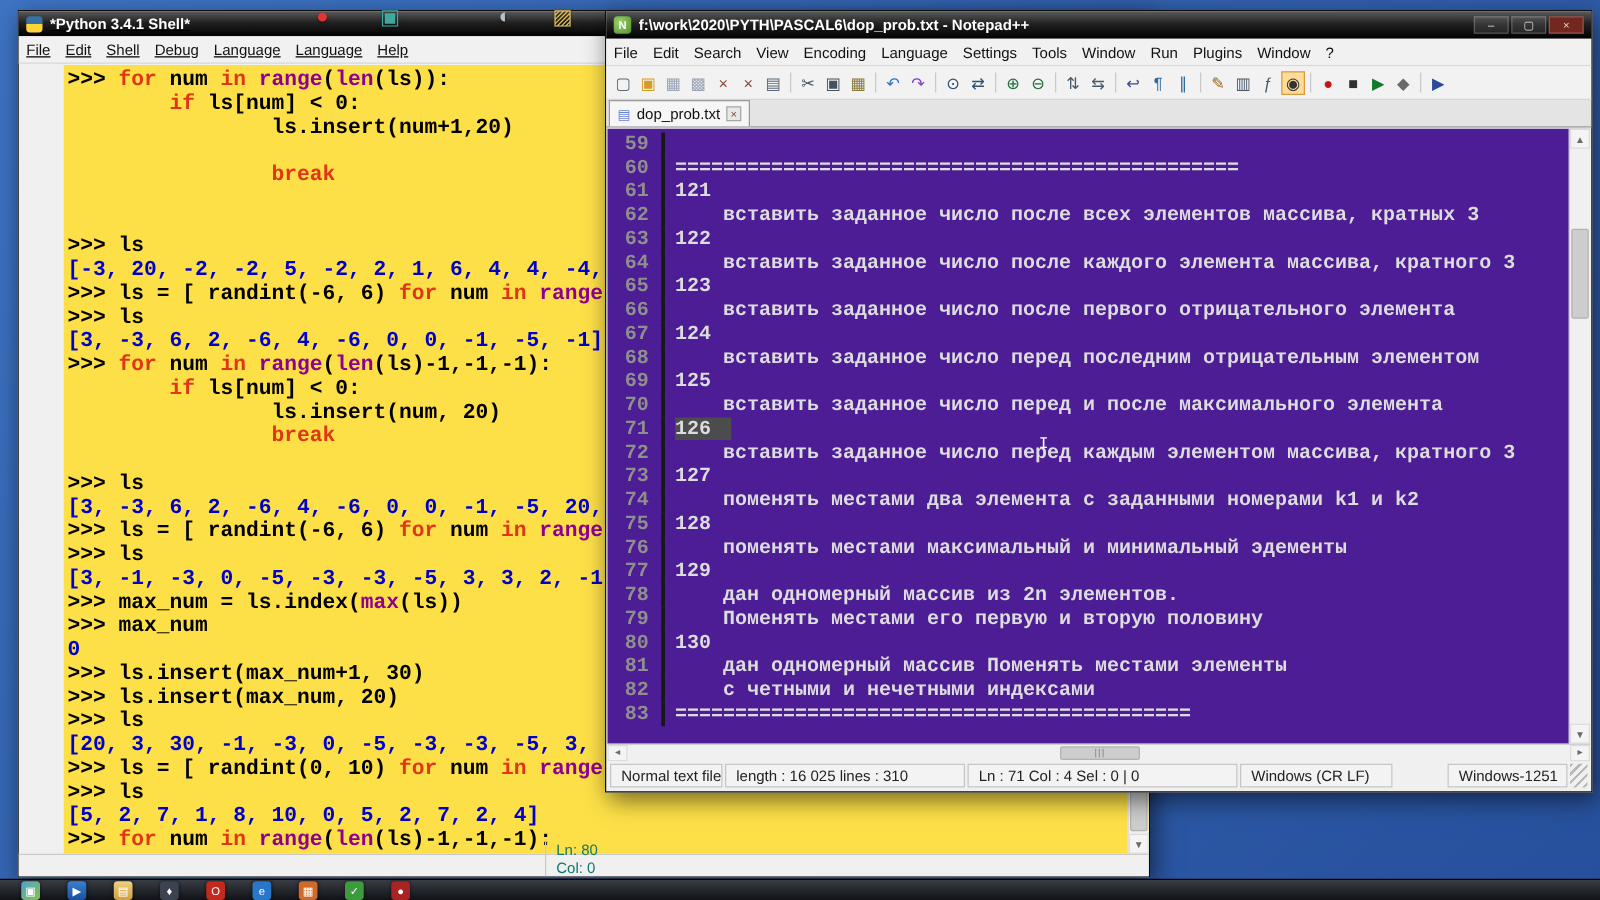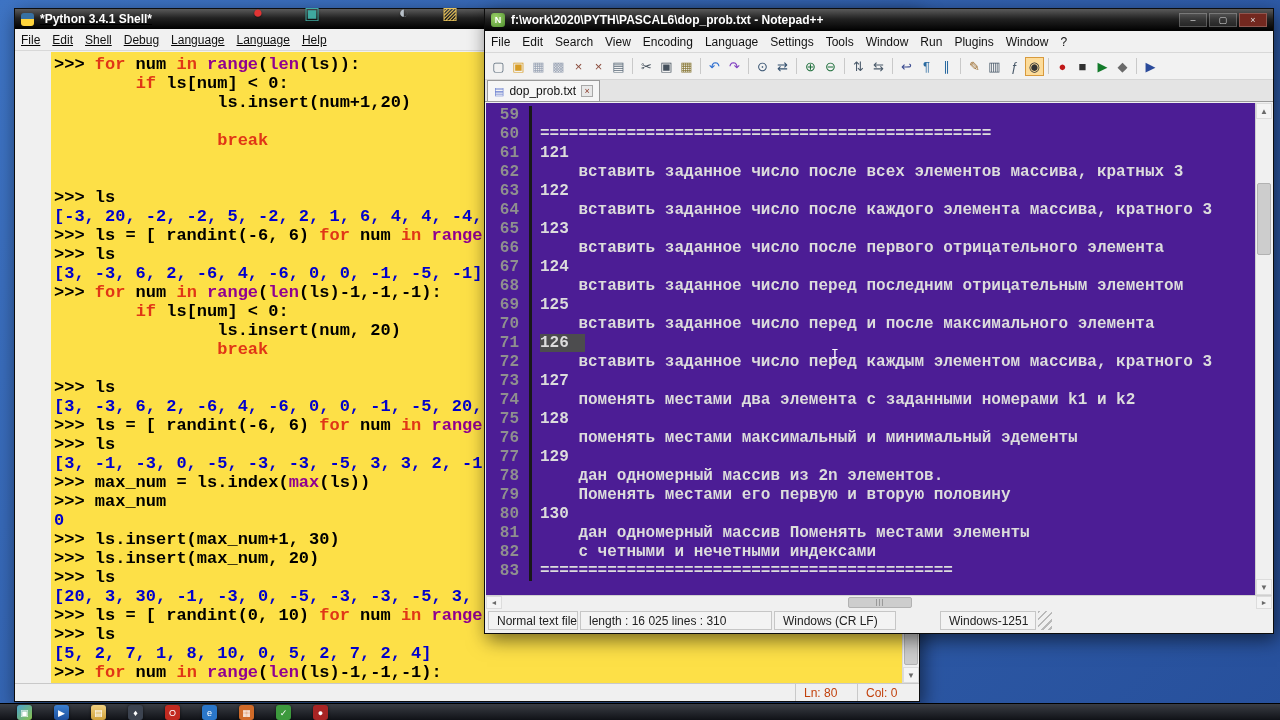--- a/index.html
+++ b/index.html
@@ -25,21 +25,21 @@
   .cl { height:19px; }
   .t-n { color:#000; }
   .t-k { color:#e03616; }
   .t-b { color:#900090; }
   .t-o { color:#0000cd; }
   .vscroll { position:absolute; right:0; top:0; bottom:0; width:17px; background:#f0f0f0; border-left:1px solid #d9d9d9; }
   .scroll-arr { position:absolute; left:0; width:16px; height:16px; display:flex; align-items:center; justify-content:center; font-size:8px; color:#6a6a6a; background:#f4f4f4; border:1px solid #dcdcdc; }
   .scroll-arr.up { top:0; } .scroll-arr.down { bottom:0; }
   .scroll-thumb { position:absolute; left:1px; width:14px; background:#cdcdcd; border:1px solid #b2b2b2; border-radius:2px; }
   .idle-vthumb { bottom:18px; height:110px; }
-  .idle-status { position:absolute; left:0; right:0; bottom:0; height:18px; background:#f0f0f0; border-top:1px solid #c9c9c9; display:flex; justify-content:flex-end; align-items:center; font-size:12px; color:#c2410c; }
+  .idle-status { position:absolute; left:0; right:0; bottom:0; height:18px; background:#f0f0f0; border-top:1px solid #c9c9c9; display:flex; justify-content:flex-end; align-items:center; font-size:12px; color:#0f766e;flex-direction:column; }
   .idle-cell { width:62px; height:100%; display:flex; align-items:center; padding:0 8px; border-left:1px solid #c9c9c9; }
 
   
   .npp { left:484px; top:8px; width:790px; height:626px; z-index:20; }
   .npp .titlebar { height:22px; }
   .npp-ico { width:14px; height:14px; border-radius:3px; background:radial-gradient(circle at 35% 35%,#9ed36a,#4f8f2f); color:#fff; font-size:9px; font-weight:bold; display:flex; align-items:center; justify-content:center; flex:0 0 auto; }
   .npp-toolbar { height:27px; background:#f2f2f2; border-bottom:1px solid #d6d6d6; display:flex; align-items:center; padding:0 4px; gap:1px; }
   .tb-btn { width:19px; height:19px; display:flex; align-items:center; justify-content:center; font-size:13px; border:1px solid transparent; }
   .tb-btn.active { background:#fddc9a; border-color:#d89a3d; }
   .tb-sep { width:1px; height:16px; background:#c9c9c9; margin:0 3px; }
@@ -197,20 +197,21 @@
       <div class="h-thumb">
           <i></i>
           <i></i>
           <i></i>
         </div>
       <div class="h-arr right">►</div>
     </div>
     <div class="npp-status">
       <span class="st-cell st-1">Normal text file</span>
       <span class="st-cell st-2">length : 16 025  lines : 310</span>
+      <span class="st-cell st-3">Ln : 71   Col : 4   Sel : 0 | 0</span>
       <span class="st-cell st-4">Windows (CR LF)</span>
       <span class="st-cell st-5">Windows-1251</span>
       <span class="grip"></span>
     </div>
     <span class="ibeam">I</span>
   </div>
 
   <div class="taskbar">
     <div style="display:flex" id="tk-icons">
         <span class="tk-icon" style="background: linear-gradient(135deg, rgb(74, 163, 208), rgb(138, 193, 74));">▣</span>

